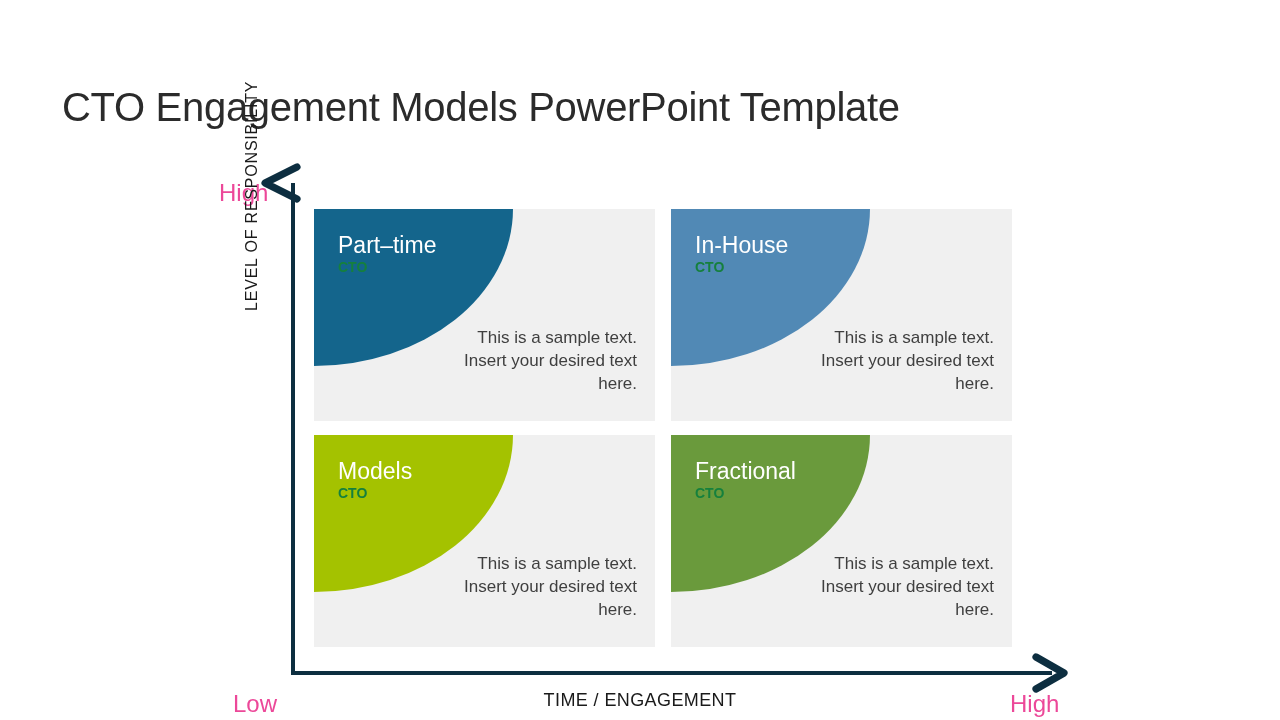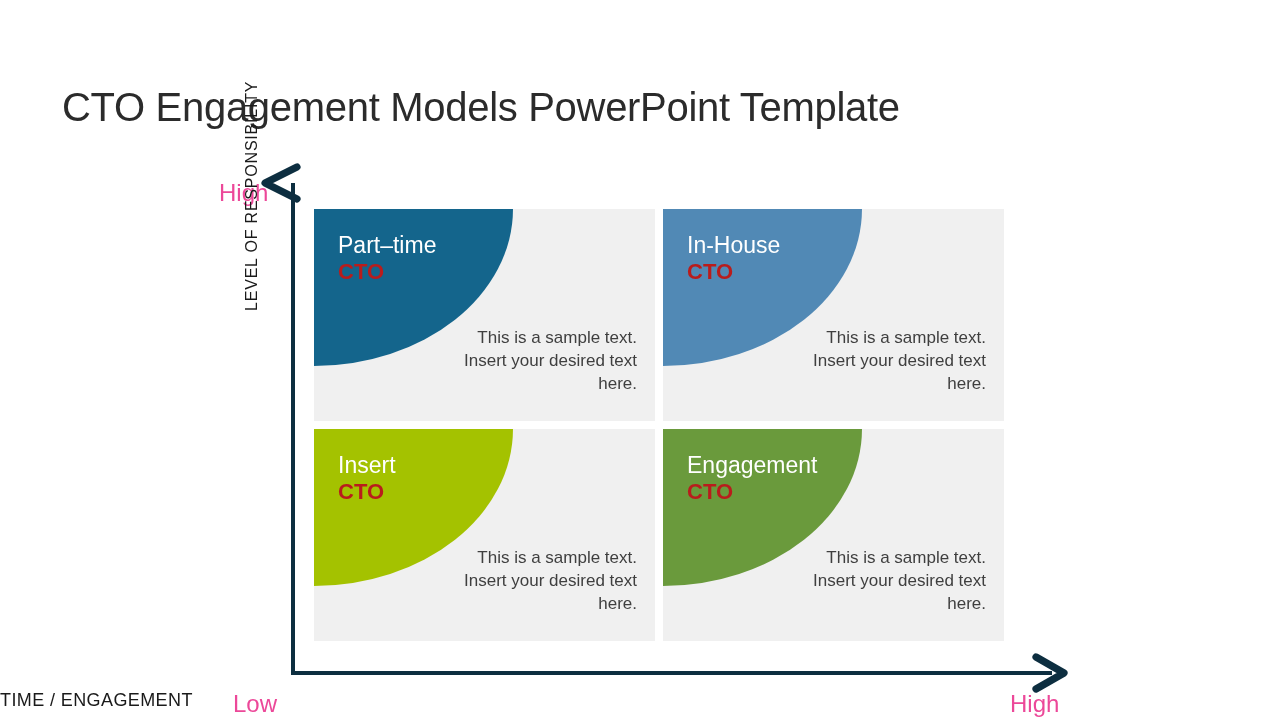--- a/index.html
+++ b/index.html
@@ -51,21 +51,21 @@
   }
   #axis-y-high-label { left: 219px; top: 136px; }
   #axis-x-low-label  { left: 233px; top: 647px; }
   #axis-x-high-label { left: 1010px; top: 647px; }
 
   #axis-x-title {
     position: absolute;
     left: 0;
     top: 647px;
     width: 1280px;
-    text-align: left;
+    text-align: center;
     font-size: 18px;
     letter-spacing: 0.4px;
     color: #1a1a1a;
   }
 
   #axis-y-title {
     position: absolute;
     left: 243px;
     top: 240px;
     width: 270px;
@@ -82,21 +82,20 @@
     position: absolute;
     left: 314px;
     top: 166px;
     width: 698px;
     height: 308px;
     display: grid;
     grid-template-columns: 341px 341px;
     grid-template-rows: 212px 212px;
     column-gap: 16px;
     row-gap: 14px;
-    gap: 8px;
   }
 
   .quadrant-card {
     position: relative;
     background: #f0f0f0;
     overflow: hidden;
   }
 
   .quadrant-blob {
     position: absolute;
@@ -116,23 +115,23 @@
   }
   .quadrant-title {
     display: block;
     font-size: 23px;
     font-weight: 400;
     color: #ffffff;
     white-space: nowrap;
   }
   .quadrant-subtitle {
     display: block;
-    font-size: 22px;
+    font-size: 14px;
     font-weight: 700;
-    color: #b91c1c;
+    color: #15803d;
     white-space: nowrap;
   }
 
   .quadrant-body {
     position: absolute;
     left: 138px;
     top: 118px;
     width: 185px;
     font-size: 17px;
     line-height: 1.35;
@@ -185,29 +184,29 @@
       <div class="quadrant-heading">
         <span class="quadrant-title">In-House</span>
         <span class="quadrant-subtitle">CTO</span>
       </div>
       <div class="quadrant-body">This is a sample text. Insert your desired text here.</div>
     </div>
 
     <div class="quadrant-card" style="background: rgb(240, 240, 240);">
       <div class="quadrant-blob" style="background: rgb(164, 194, 0);"></div>
       <div class="quadrant-heading">
-        <span class="quadrant-title">Insert</span>
+        <span class="quadrant-title">Models</span>
         <span class="quadrant-subtitle">CTO</span>
       </div>
       <div class="quadrant-body">This is a sample text. Insert your desired text here.</div>
     </div>
 
     <div class="quadrant-card" style="background: rgb(240, 240, 240);">
       <div class="quadrant-blob" style="background: rgb(106, 154, 60);"></div>
       <div class="quadrant-heading">
-        <span class="quadrant-title">Engagement</span>
+        <span class="quadrant-title">Fractional</span>
         <span class="quadrant-subtitle">CTO</span>
       </div>
       <div class="quadrant-body">This is a sample text. Insert your desired text here.</div>
     </div>
 
   </div>
 </div>
 
 </body></html>

